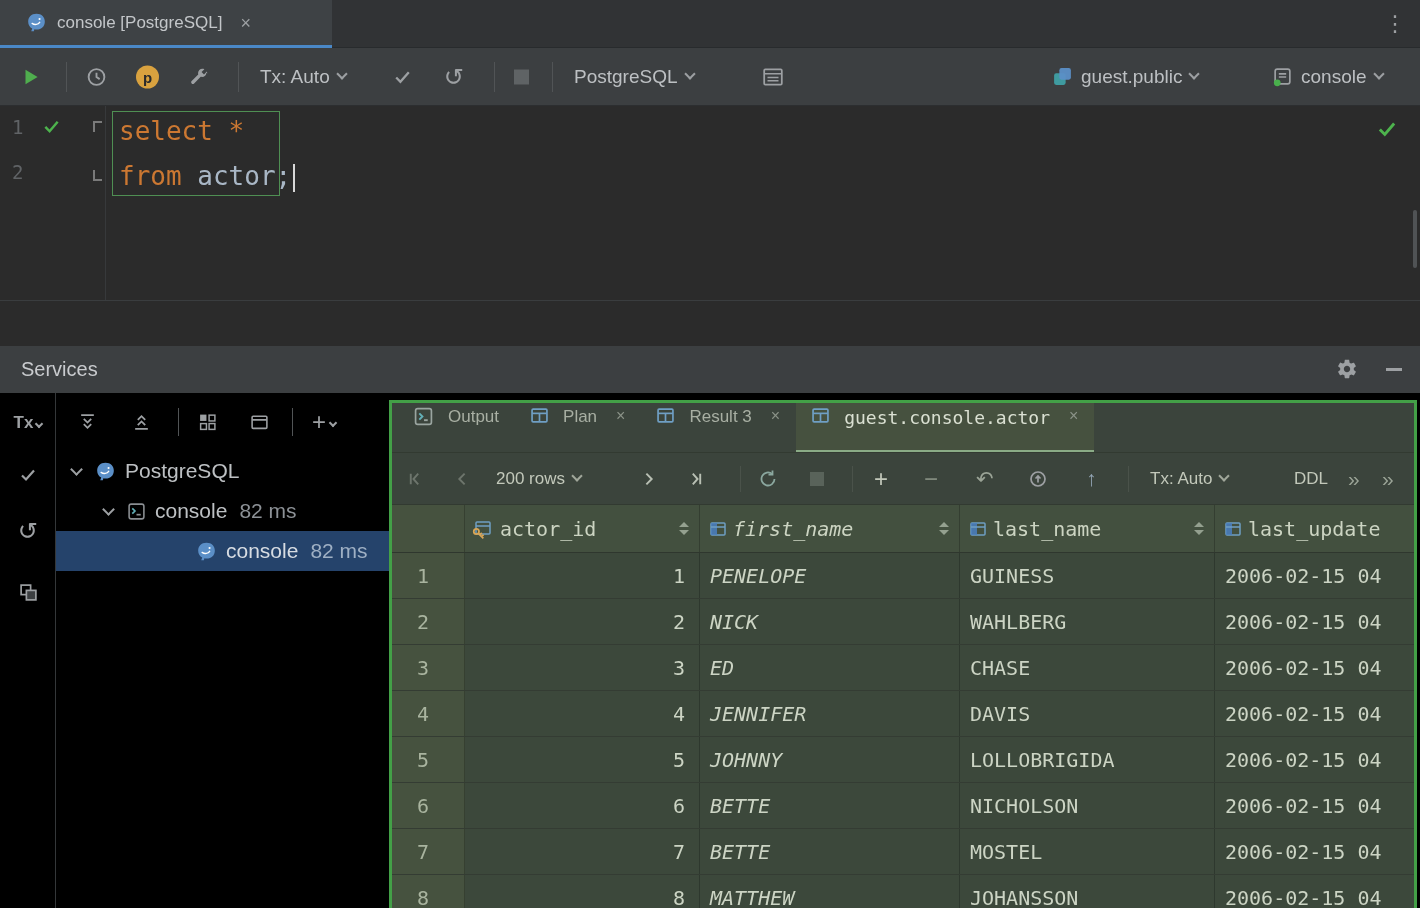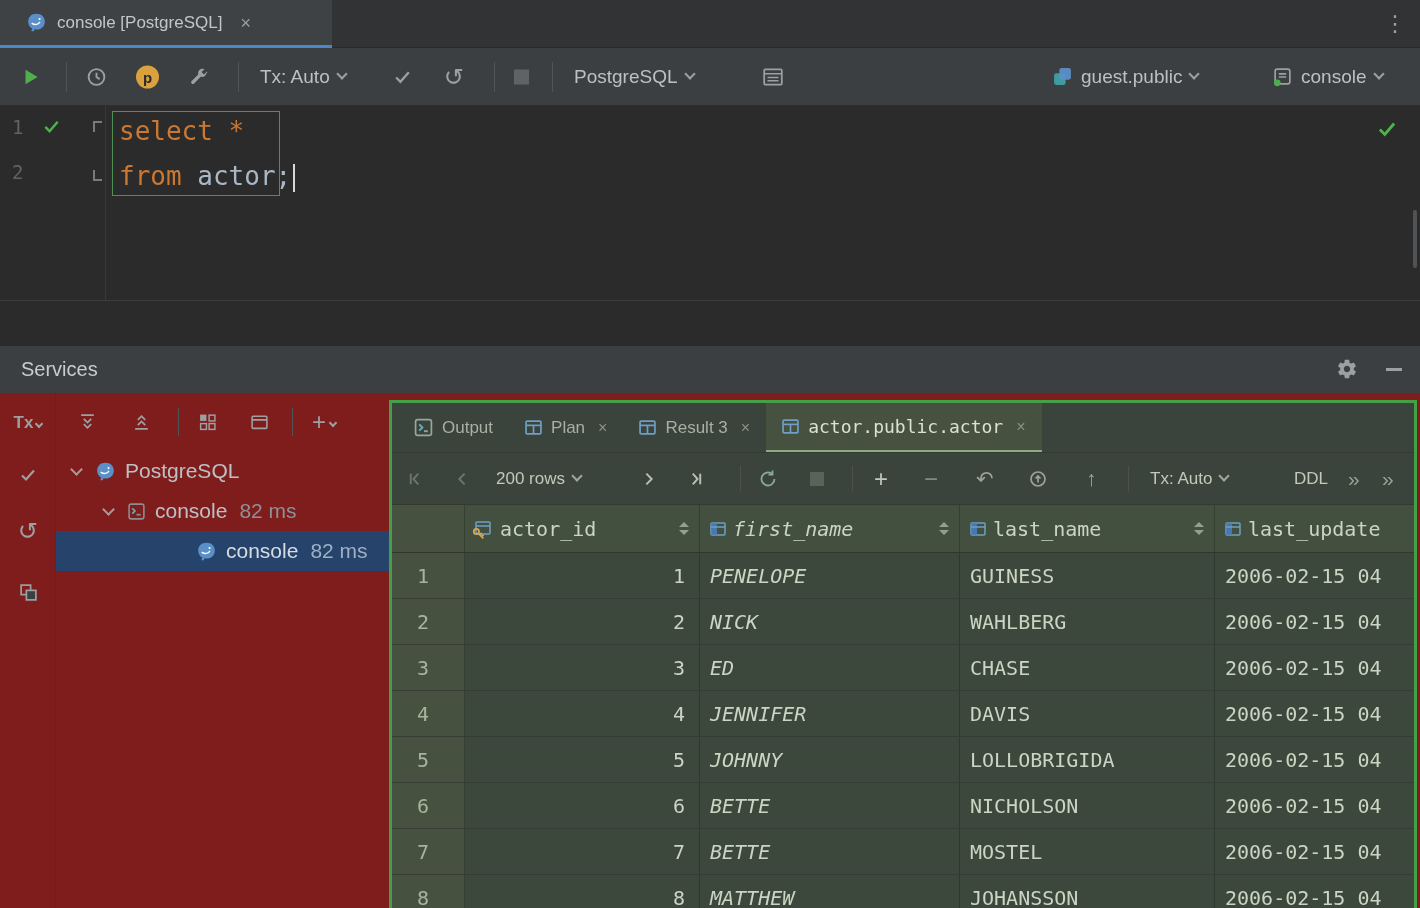--- a/index.html
+++ b/index.html
@@ -1,19 +1,19 @@
 <!DOCTYPE html>
 <html><head>
 <meta charset="utf-8">
 <style>
   * { box-sizing: border-box; }
   body { margin:0; background:#1e1e1e; }
   .app {
     position:relative; width:1420px; height:908px; overflow:hidden;
-    background:#7f1d1d; font-family:"Liberation Sans","DejaVu Sans",sans-serif;
+    background:#000000; font-family:"Liberation Sans","DejaVu Sans",sans-serif;
     color:#bbbdbf; user-select:none;
   }
   svg { display:block; }
 
   
   .tabbar { position:absolute; left:0; top:0; width:100%; height:48px; background:#313335; border-bottom:1px solid #282b2d; }
   .etab { position:absolute; left:0; top:0; height:48px; width:332px; background:#3e4245;
           border-bottom:3px solid #4a88c7; display:flex; align-items:center; padding:0 14px 0 26px; gap:10px; }
   .etab-title { font-size:17px; color:#c3c6c9; white-space:nowrap; }
   .etab-close { color:#9da0a3; font-size:18px; margin-left:8px; line-height:1; }
@@ -76,21 +76,21 @@
            transform:rotate(45deg); display:inline-block; margin-right:14px; margin-top:-4px; flex:0 0 auto; }
   .ticon { margin-right:9px; flex:0 0 auto; }
   .ttime { color:#8c9196; margin-left:12px; }
   .trow.selected .ttime { color:#9fb0c4; }
 
   
   .rpanel { position:absolute; left:389px; top:400px; width:1028px; height:514px;
             border:3px solid #43a047; background:#3b443c; overflow:hidden; }
   .r-tabs { position:relative; height:50px; display:flex; align-items:stretch; padding-left:6px;
             border-bottom:1px solid #323a31; }
-  .rtab { display:flex; align-items:center; gap:9px; padding:16px 16px; font-size:17px; color:#a8afa3; cursor:default; }
+  .rtab { display:flex; gap:15px; padding:4px 16px; font-size:17px; color:#a8afa3; cursor:default; }
   .rtab .rtab-close { color:#8b9388; font-size:16px; margin-left:4px; }
   .rtab.active { background:#46513f; color:#dae0d2; border-bottom:2px solid #8aab86; }
   .rtab.active .rtab-label { font-family:"DejaVu Sans Mono",monospace; font-size:18px; }
 
   .r-toolbar { position:relative; height:52px; border-bottom:1px solid #323a31; }
   .gt { position:absolute; top:50%; transform:translateY(-50%); display:flex; align-items:center; gap:8px; color:#9aa396; }
   .gt.txt { font-size:17px; color:#c2c8ba; white-space:nowrap; }
   .gt.gglyph { font-size:21px; }
   .gt.big { font-size:24px; color:#c2c8ba; }
   .gt.dim { color:#848d80; }
@@ -382,21 +382,21 @@
         <span class="rtab-close">×</span>
       </div>
       <div class="rtab active">
         <span>
           <svg width="17" height="17" viewBox="0 0 16 16">
               <rect x="1" y="2" width="14" height="12" rx="1" fill="none" stroke="#6f9fc4" stroke-width="1.6"></rect>
               <line x1="1" y1="6" x2="15" y2="6" stroke="#6f9fc4" stroke-width="1.6"></line>
               <line x1="8" y1="6" x2="8" y2="14" stroke="#6f9fc4" stroke-width="1.6"></line>
             </svg>
         </span>
-        <span class="rtab-label">actor.public.actor</span>
+        <span class="rtab-label">guest.console.actor</span>
         <span class="rtab-close">×</span>
       </div>
     </div>
 
     <div class="r-toolbar">
       <span class="gt" style="left:14px">
         <svg width="17" height="17" viewBox="0 0 16 16">
             <path d="M4.5 3v10" stroke="#6d756c" stroke-width="1.8"></path>
             <path d="M11.5 3L7 8l4.5 5" stroke="#6d756c" stroke-width="1.8" fill="none"></path>
           </svg>

